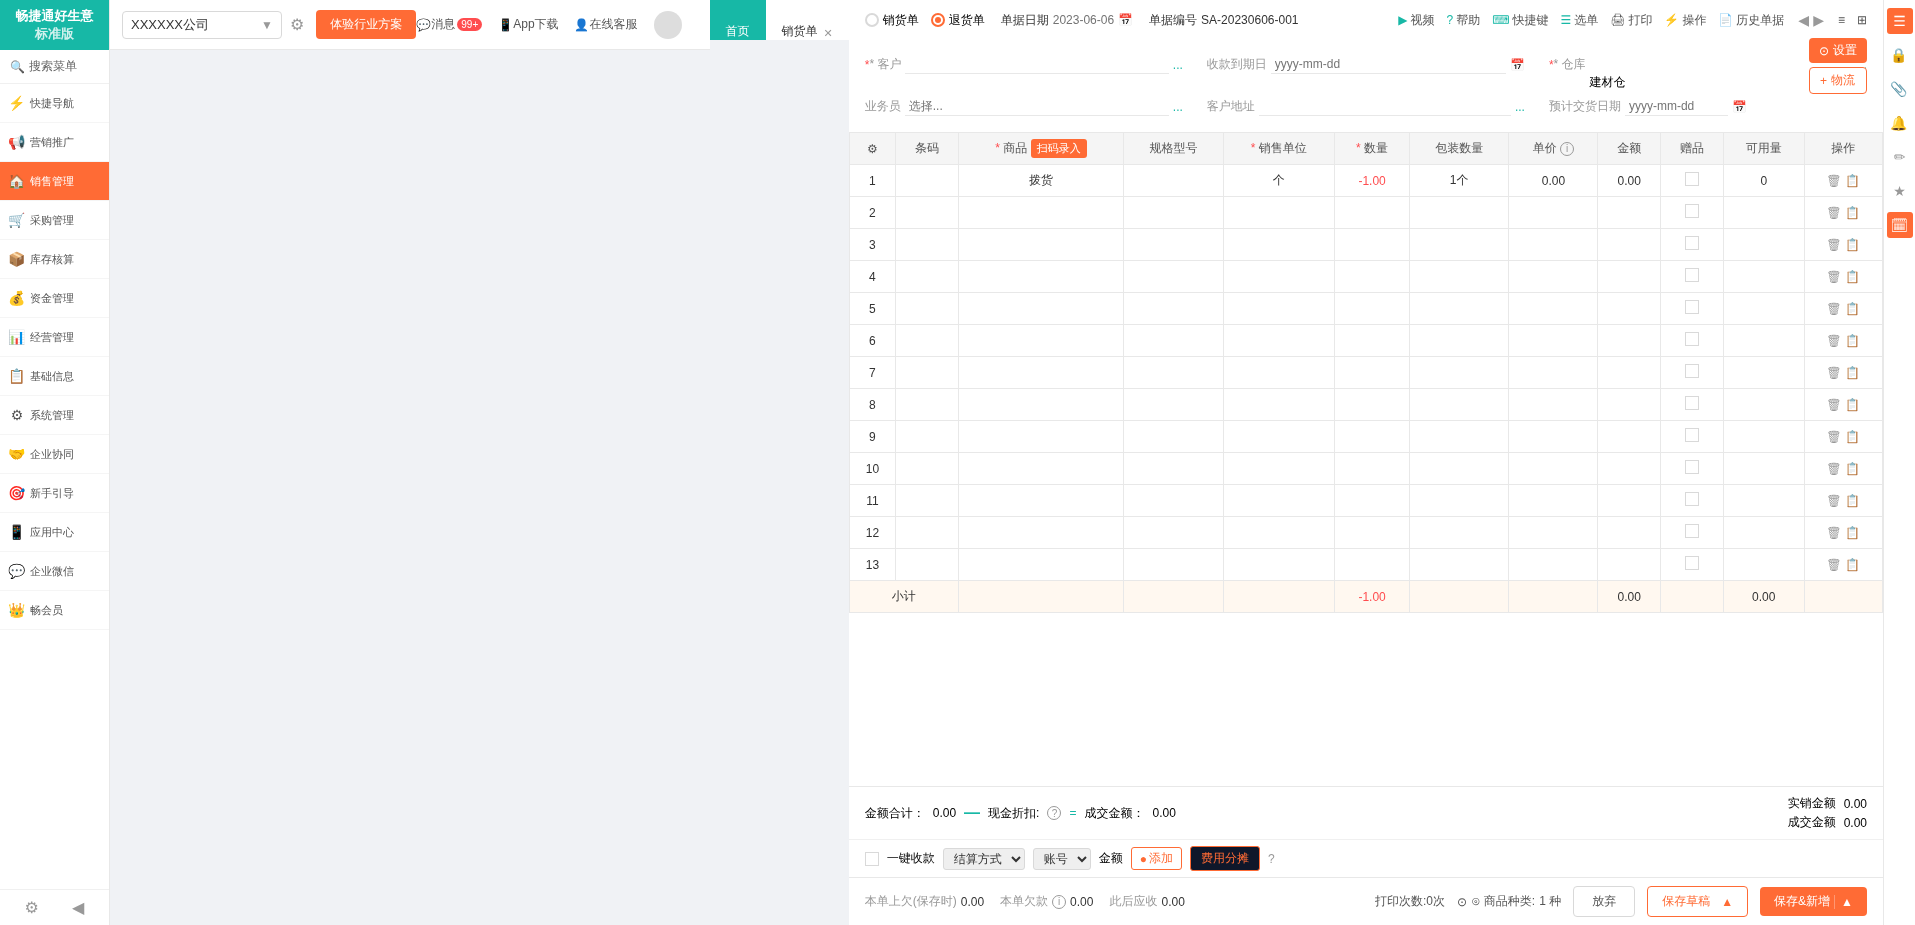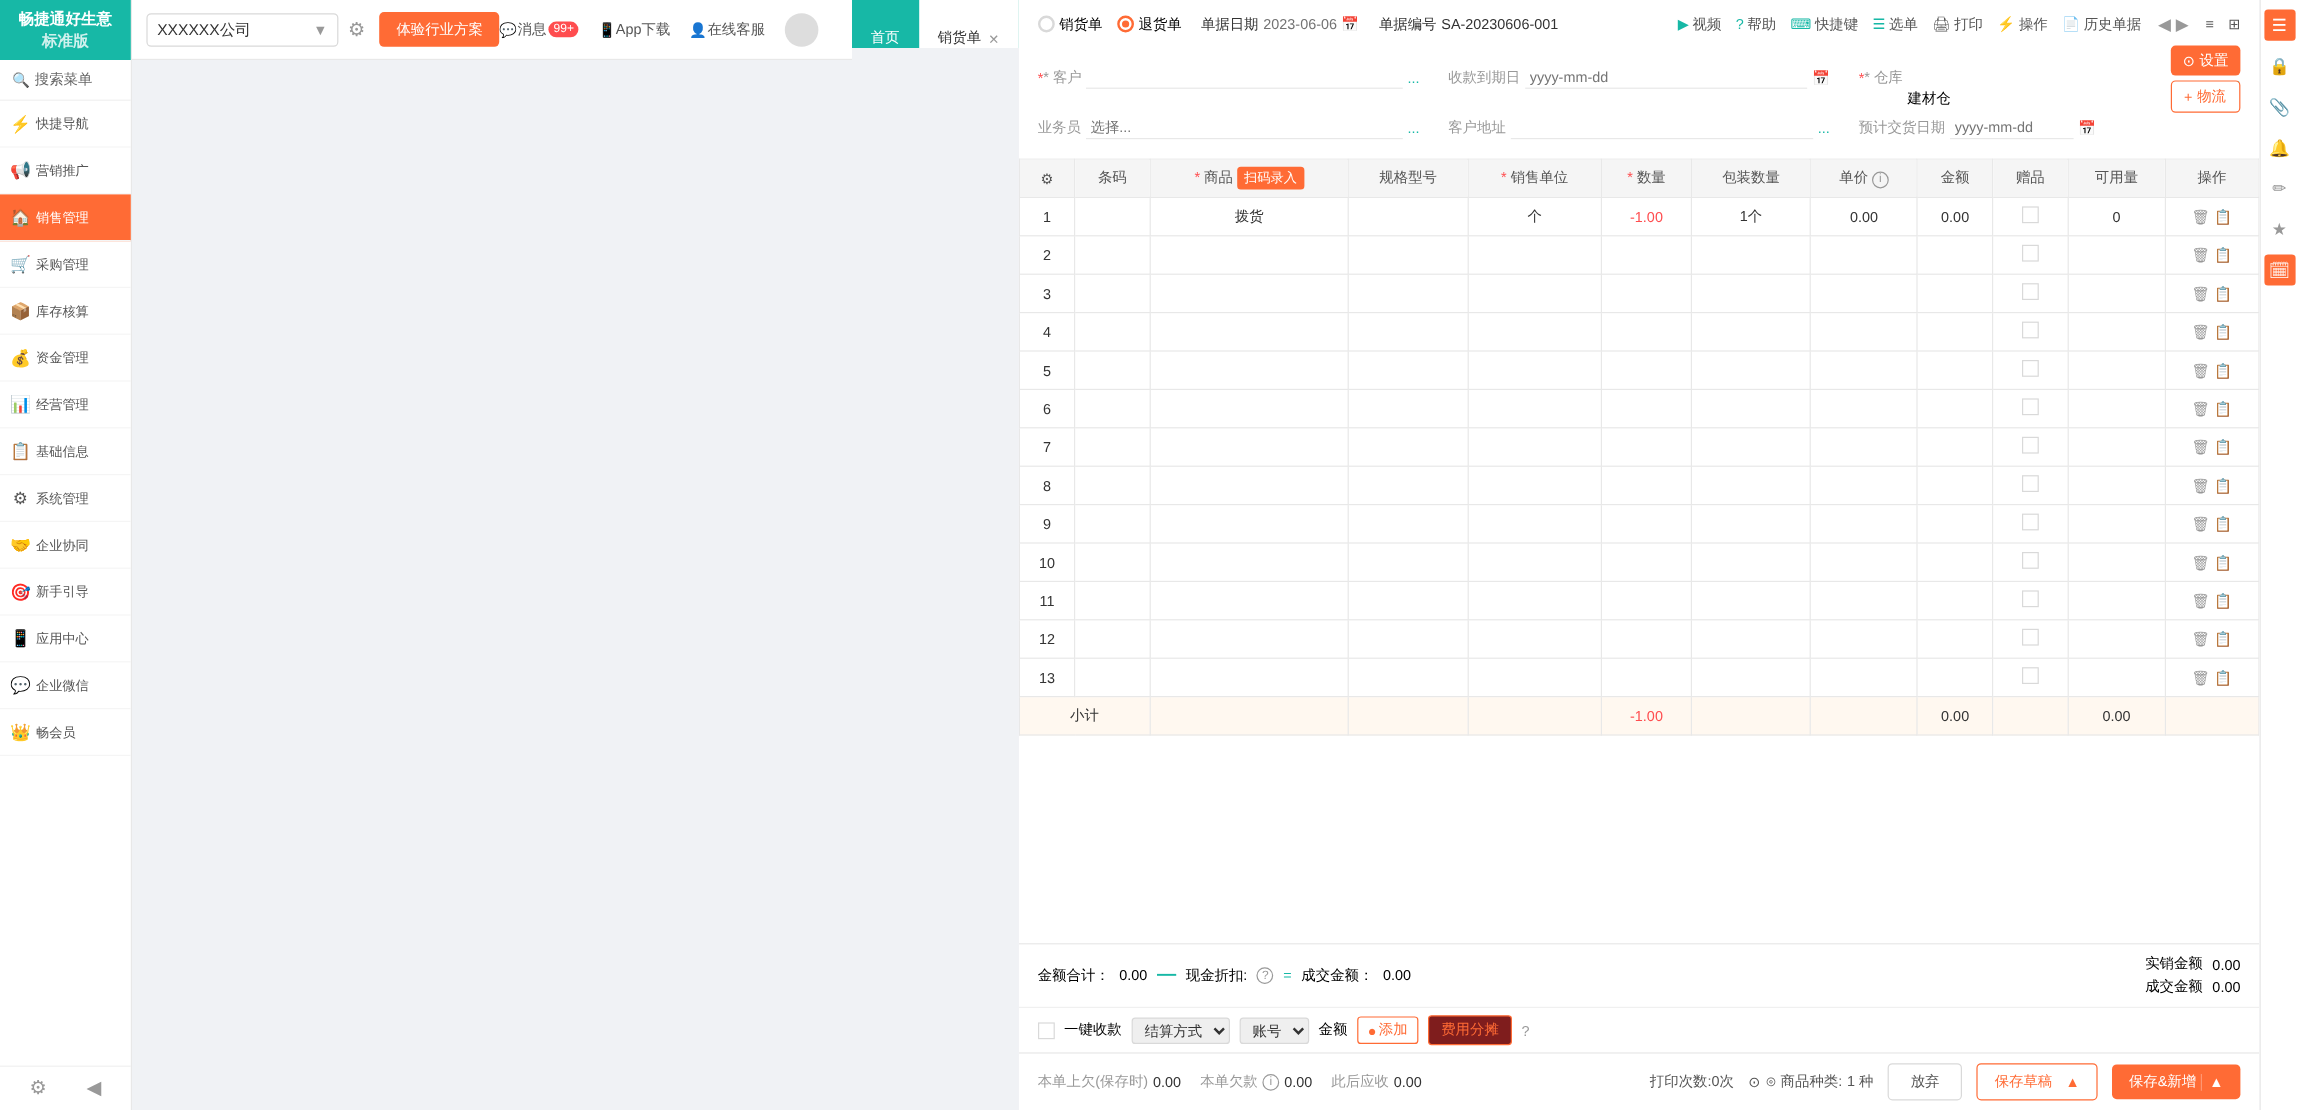--- a/index.html
+++ b/index.html
@@ -76,21 +76,21 @@
     .subtotal-row td { background: #fff8f0; font-weight: 500; }
     .delete-icon { color: #999; cursor: pointer; margin-right: 4px; }
     .copy-icon { color: #999; cursor: pointer; }
     .table-op-col { display: flex; align-items: center; justify-content: center; }
 
     
     .footer-area { background: #fff; flex-shrink: 0; border-top: 1px solid #e8e8e8; }
     .checkbox-small { width: 14px; height: 14px; border: 1px solid #d9d9d9; cursor: pointer; }
     .payment-select { border: 1px solid #d9d9d9; border-radius: 3px; padding: 2px 6px; color: #333; cursor: pointer; }
     .add-btn-orange { background: #fff; border: 1px solid #ff6b35; color: #ff6b35; border-radius: 3px; padding: 2px 8px; cursor: pointer; display: flex; align-items: center; gap: 2px; }
-    .expense-btn { background: #7f1d1d; border: 1px solid #ff6b35; color: #ff6b35; border-radius: 3px; padding: 3px 10px; cursor: pointer; }
+    .expense-btn { background: #0f172a; border: 1px solid #ff6b35; color: #ff6b35; border-radius: 3px; padding: 3px 10px; cursor: pointer; }
     .help-icon { color: #999; cursor: pointer; }
 
     
     .bottombar { background: #fff; border-top: 1px solid #e8e8e8; padding: 8px 16px; display: flex; align-items: center; flex-shrink: 0; }
     .bottom-info { display: flex; align-items: center; gap: 16px; flex: 1; }
     .bottom-info-item { display: flex; align-items: center; gap: 4px; color: #555; }
     .bottom-info-label { color: #999; }
     .bottom-info-value { color: #333; font-weight: 500; }
     .bottom-right { display: flex; align-items: center; gap: 12px; margin-left: auto; }
     .print-count { color: #555; }

